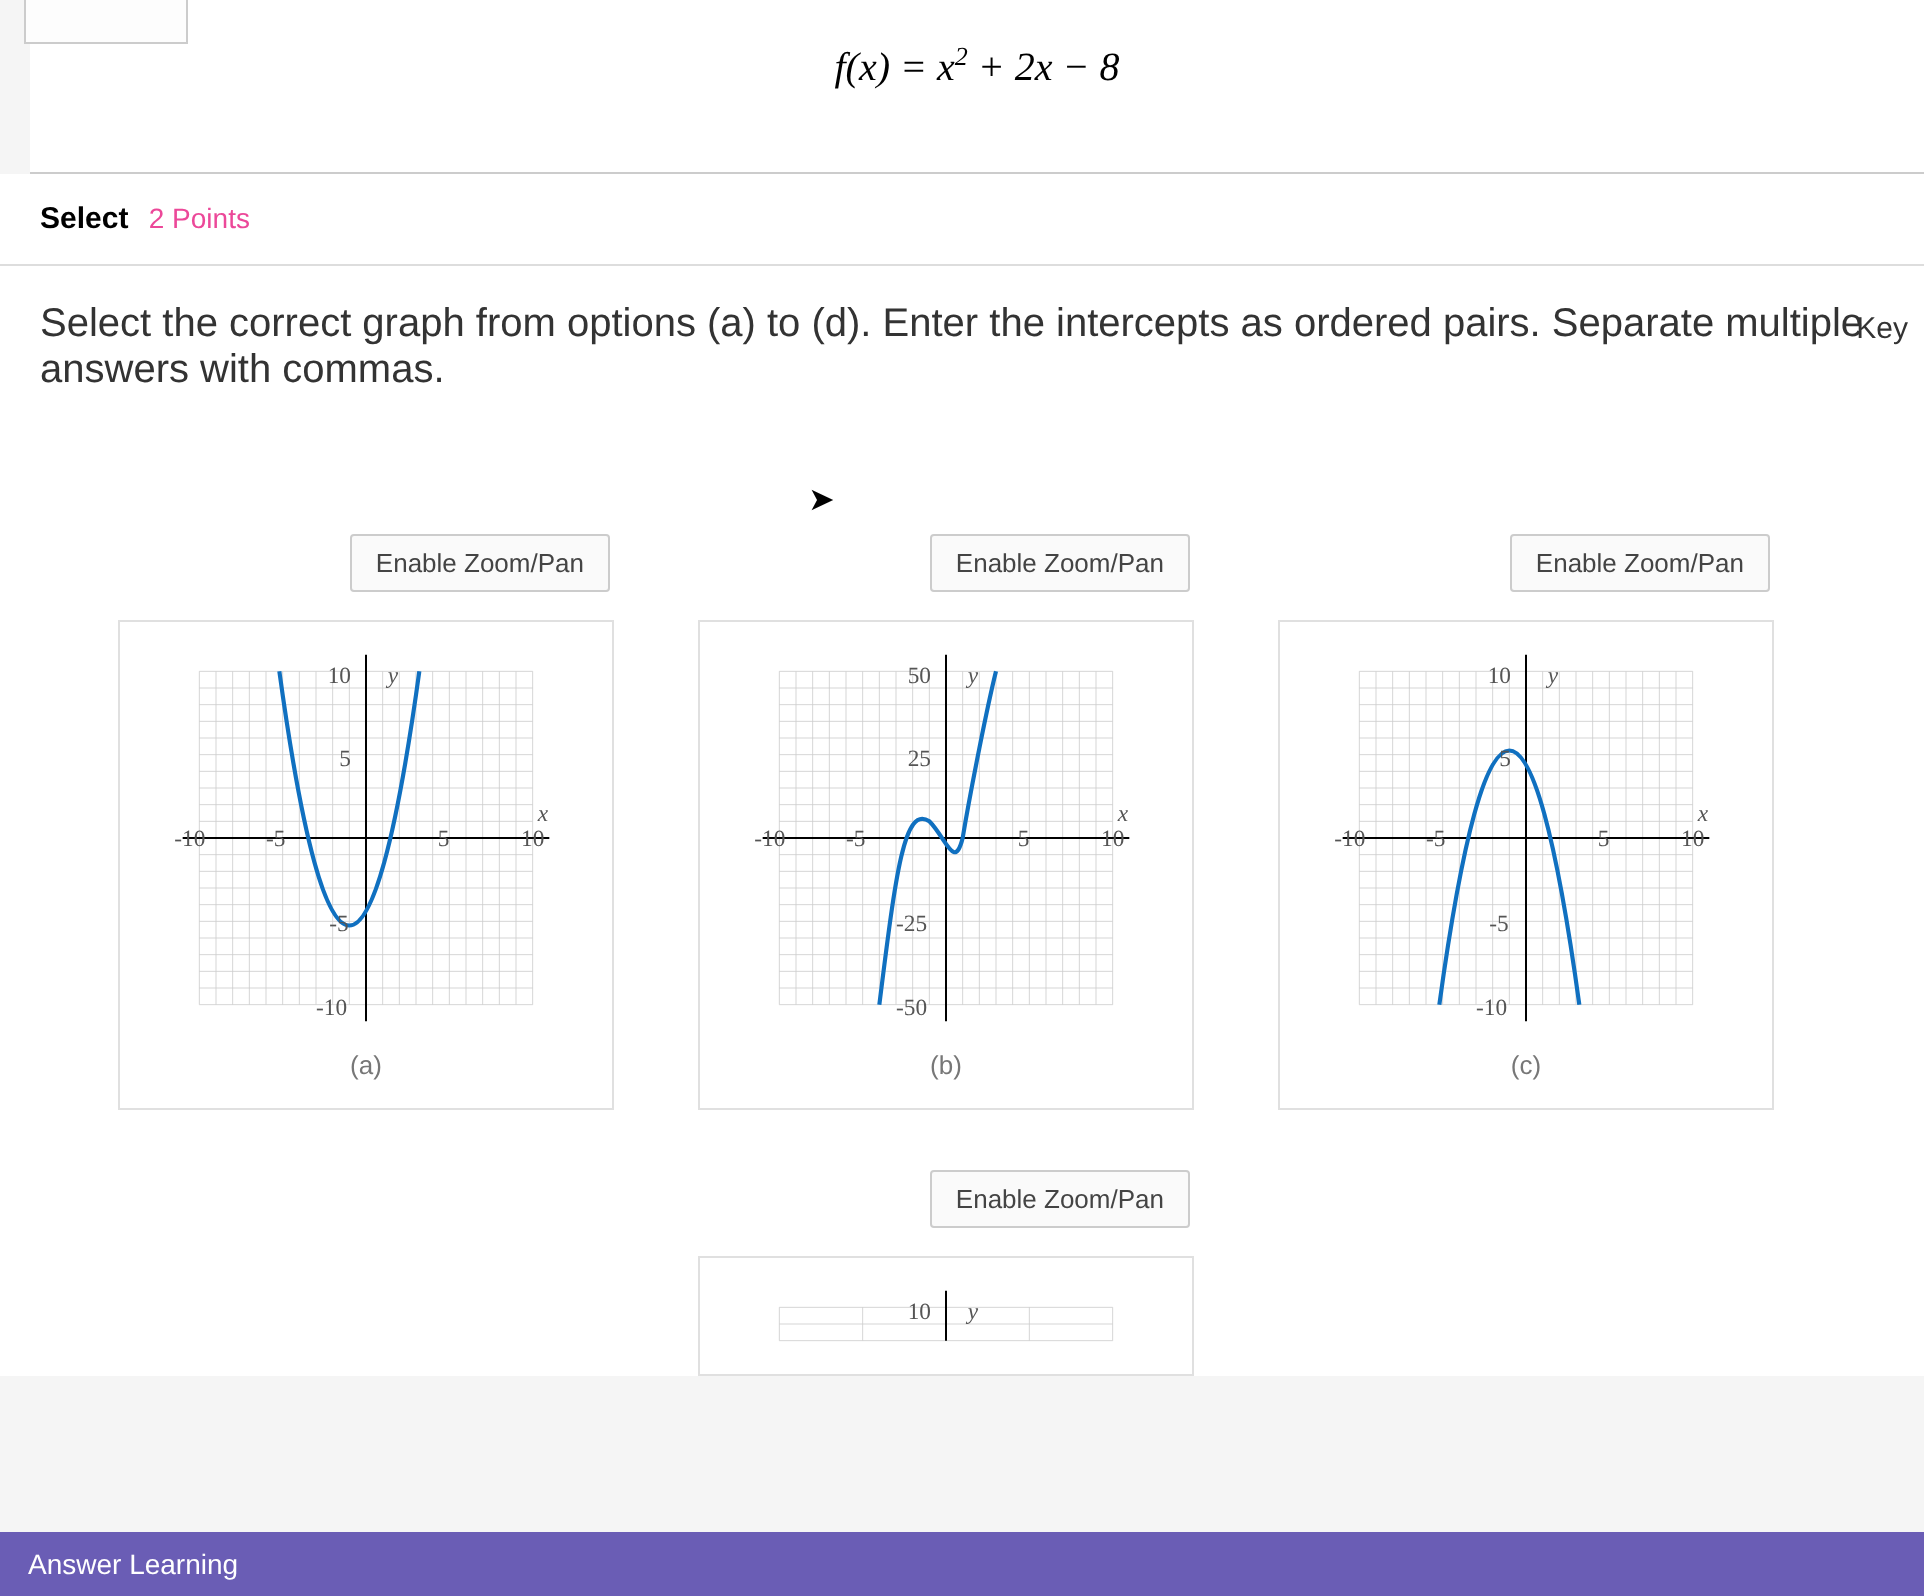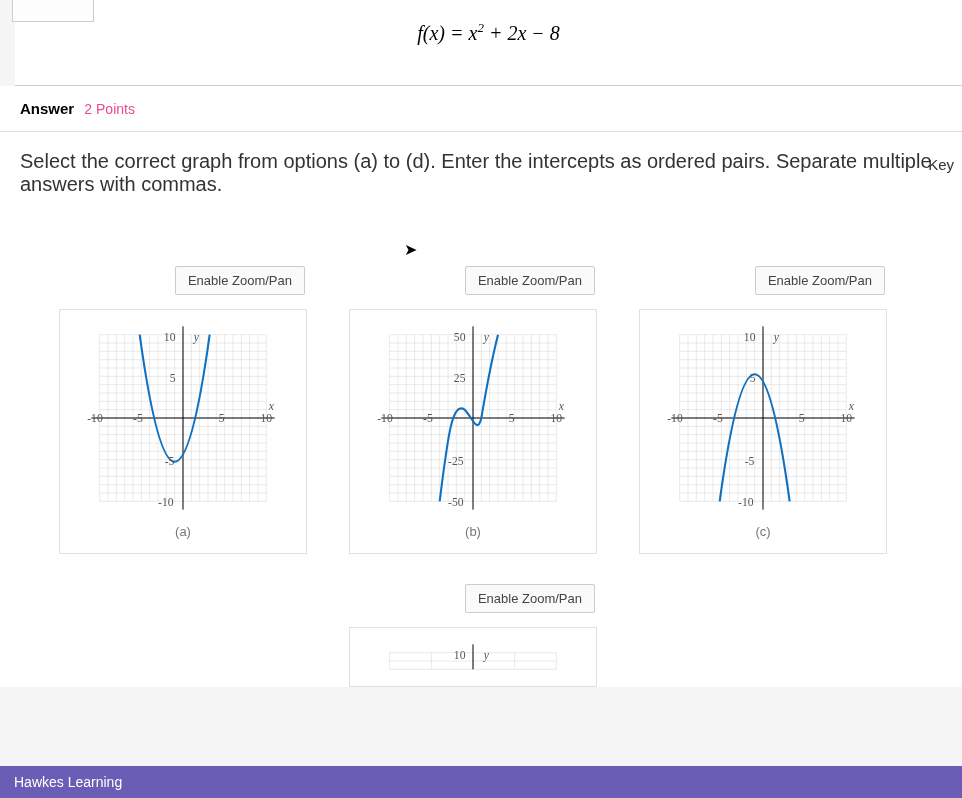--- a/index.html
+++ b/index.html
@@ -124,21 +124,21 @@
 </head>
 <body>
 
 <div class="top-tab"></div>
 
 <div class="equation-bar">
   <span><i>f</i>(<i>x</i>) = <i>x</i><sup>2</sup> + 2<i>x</i> − 8</span>
 </div>
 
 <div class="answer-header">
-  <b>Answer</b>
+  <b>Select</b>
   <span class="answer-points">2 Points</span>
 </div>
 
 <div class="key-label">Key</div>
 
 <div class="instruction">Select the correct graph from options (a) to (d). Enter the intercepts as ordered pairs. Separate multiple answers with commas.</div>
 
 <div class="cursor-arrow">➤</div>
 
 <div class="graphs-area">
@@ -250,13 +250,13 @@
           <text x="-2.3" y="-9.3">10</text>
           <text x="1.3" y="-9.3" font-style="italic">y</text>
         </g>
       </svg>
     </div>
   </div>
 
   <div style="width:260px"></div>
 </div>
 
-<div class="footer">Hawkes Learning</div>
+<div class="footer">Answer Learning</div>
 
 </body></html>

